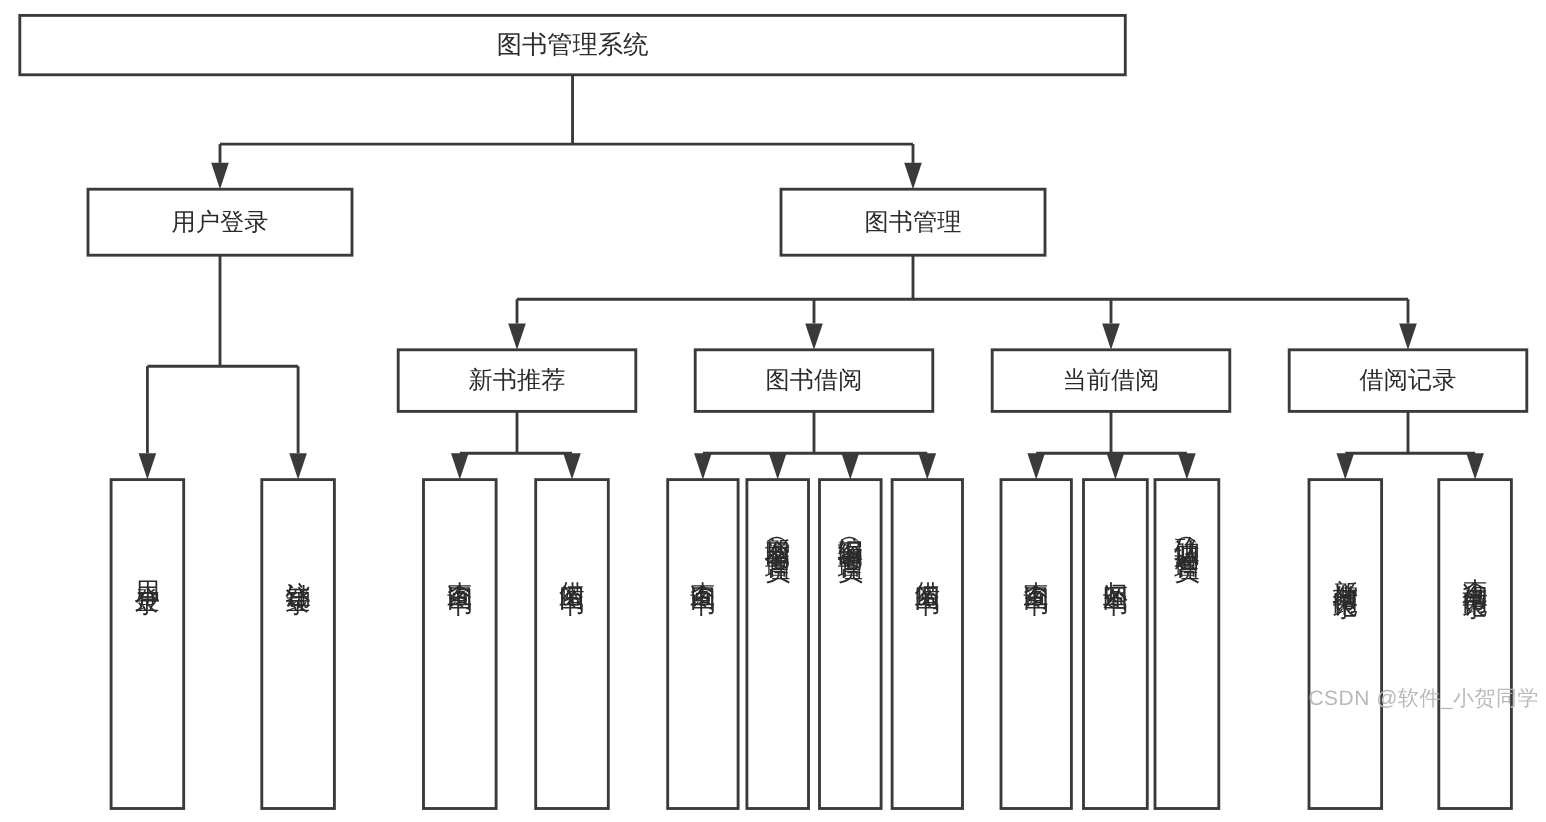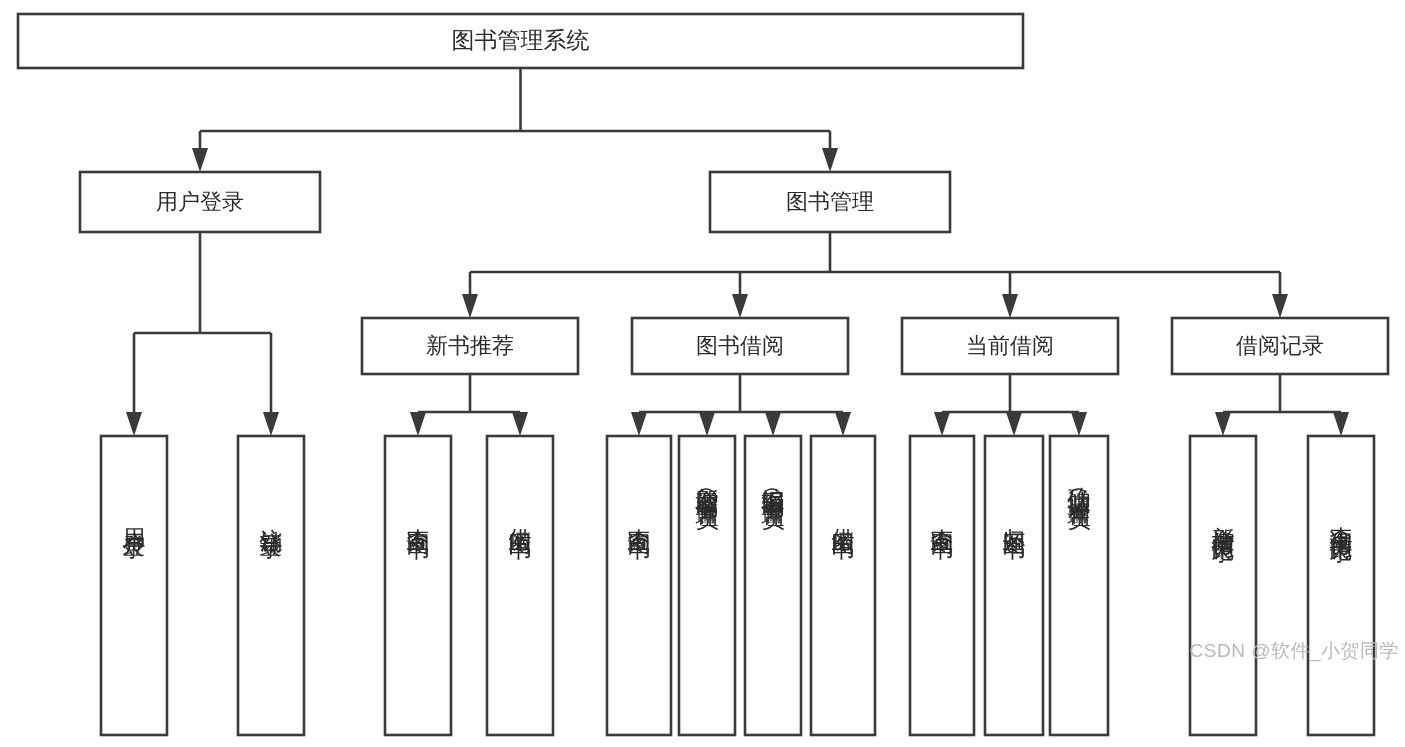--- a/index.html
+++ b/index.html
@@ -65,21 +65,21 @@
     font-family: "Liberation Sans", "DejaVu Sans", sans-serif;
     font-size: 23px;
     line-height: 1.0;
     color: #2b2b2b;
     letter-spacing: 3px;
     white-space: nowrap;
   }
   .watermark {
     position: absolute;
     right: 6px;
-    bottom: 6px;
+    bottom: 22px;
     font-family: "Liberation Sans", "DejaVu Sans", sans-serif;
     font-size: 19px;
     color: #b9b9b9;
     letter-spacing: 0.5px;
     white-space: nowrap;
   }
 </style>
 </head>
 <body>
 

